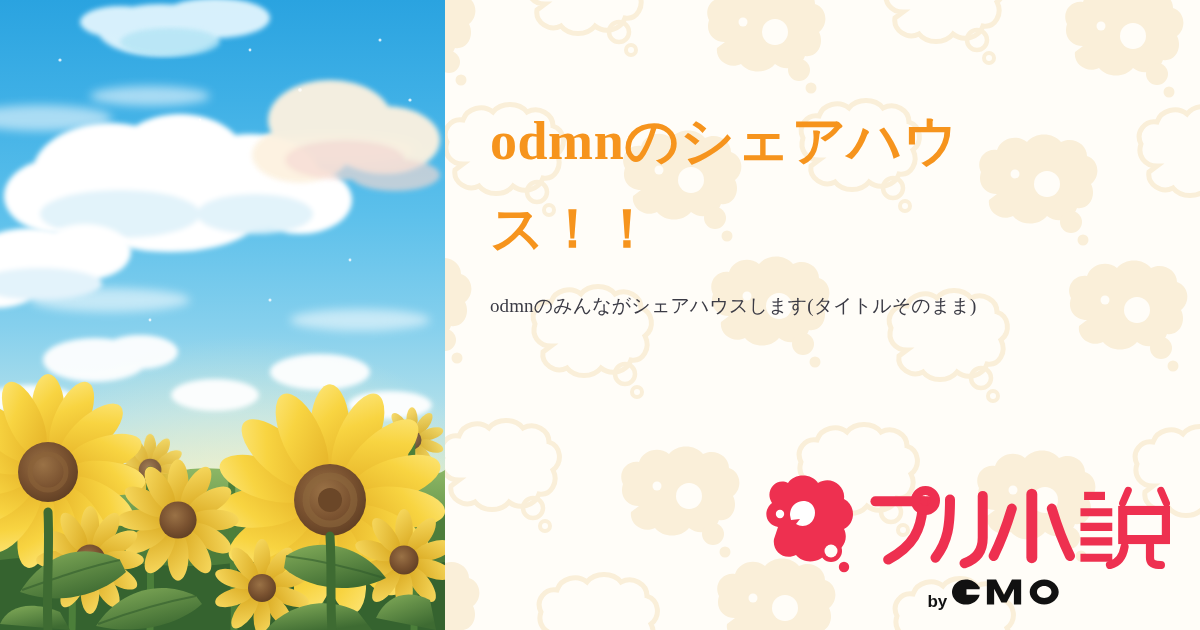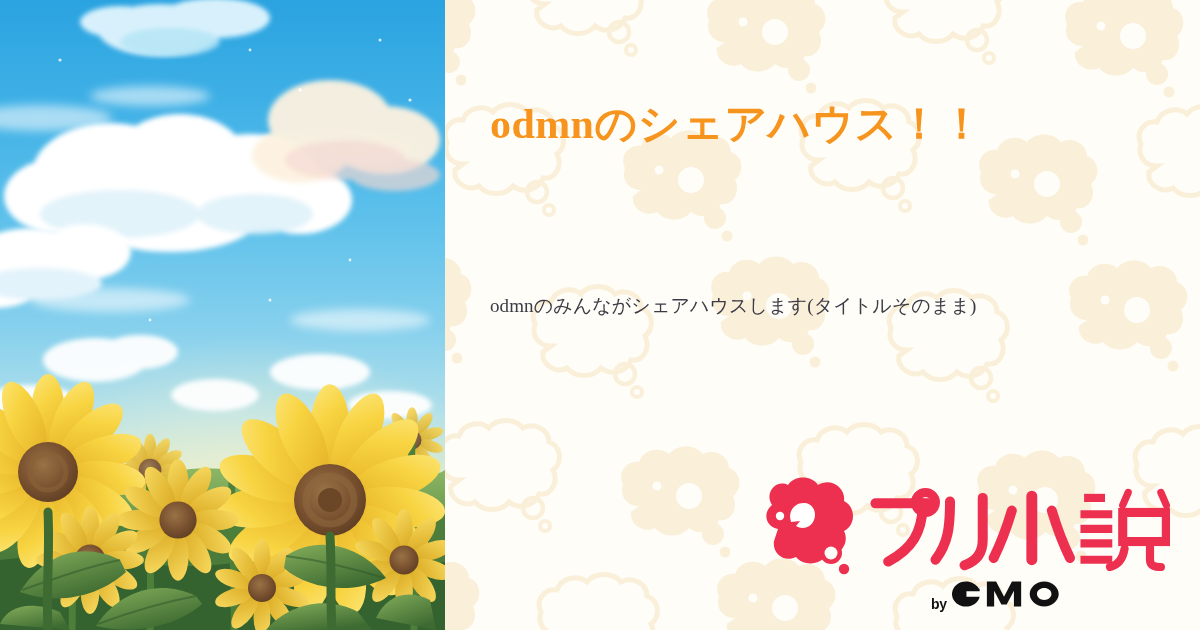--- a/index.html
+++ b/index.html
@@ -24,21 +24,21 @@
   
   .panel{
     position:relative;flex:1 1 auto;height:630px;overflow:hidden;background:#FFFDF8;
   }
   .pattern{position:absolute;inset:0;width:100%;height:100%;display:block;}
   .panel-inner{position:relative;z-index:2;height:630px;}
 
   .title{
     position:absolute;left:45px;top:62px;width:600px;
     font-family:"Liberation Serif","DejaVu Serif",serif;
-    font-weight:700;font-size:42px;line-height:1.62;
+    font-weight:700;font-size:54px;line-height:1.62;
     color:#F6941D;letter-spacing:.01em;
     white-space:pre-wrap;word-break:break-all;
   }
   .desc{
     position:absolute;left:45px;top:272px;width:660px;
     font-family:"Liberation Serif","DejaVu Serif",serif;
     font-weight:400;font-size:19px;line-height:1.58;
     color:#3B3B45;letter-spacing:.005em;
     white-space:pre-wrap;word-break:break-all;
   }
@@ -48,21 +48,21 @@
     position:absolute;right:30px;bottom:18px;
     display:flex;flex-direction:column;align-items:flex-end;
   }
   .logo-row{display:flex;align-items:center;gap:10px;}
   .logo-mark{width:100px;height:100px;flex:0 0 100px;display:block;}
   .logo-word{width:300px;height:88px;display:block;}
   .logo-by{
     display:flex;align-items:baseline;gap:3px;margin-top:2px;margin-right:108px;
     font-family:"Liberation Sans","DejaVu Sans",sans-serif;color:#111;
   }
-  .logo-by .by{font-size:14px;font-weight:700;letter-spacing:-0.01em;}
+  .logo-by .by{font-size:17px;font-weight:700;letter-spacing:-0.01em;}
   .logo-by .gmo{width:112px;height:30px;display:block;}
 </style>
 </head>
 <body>
 
 <div class="card">
 
   <div class="cover">
     <svg viewBox="0 0 445 630" preserveAspectRatio="xMidYMid slice">
       <defs>

